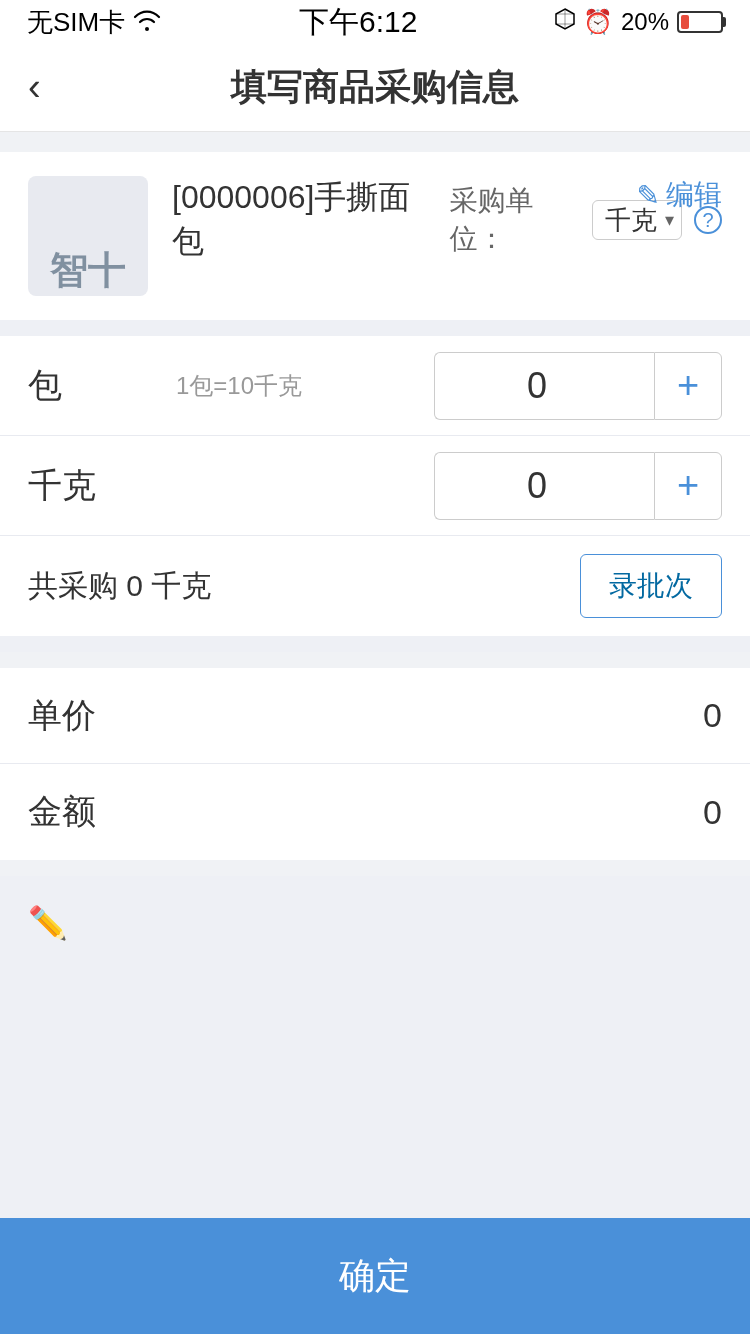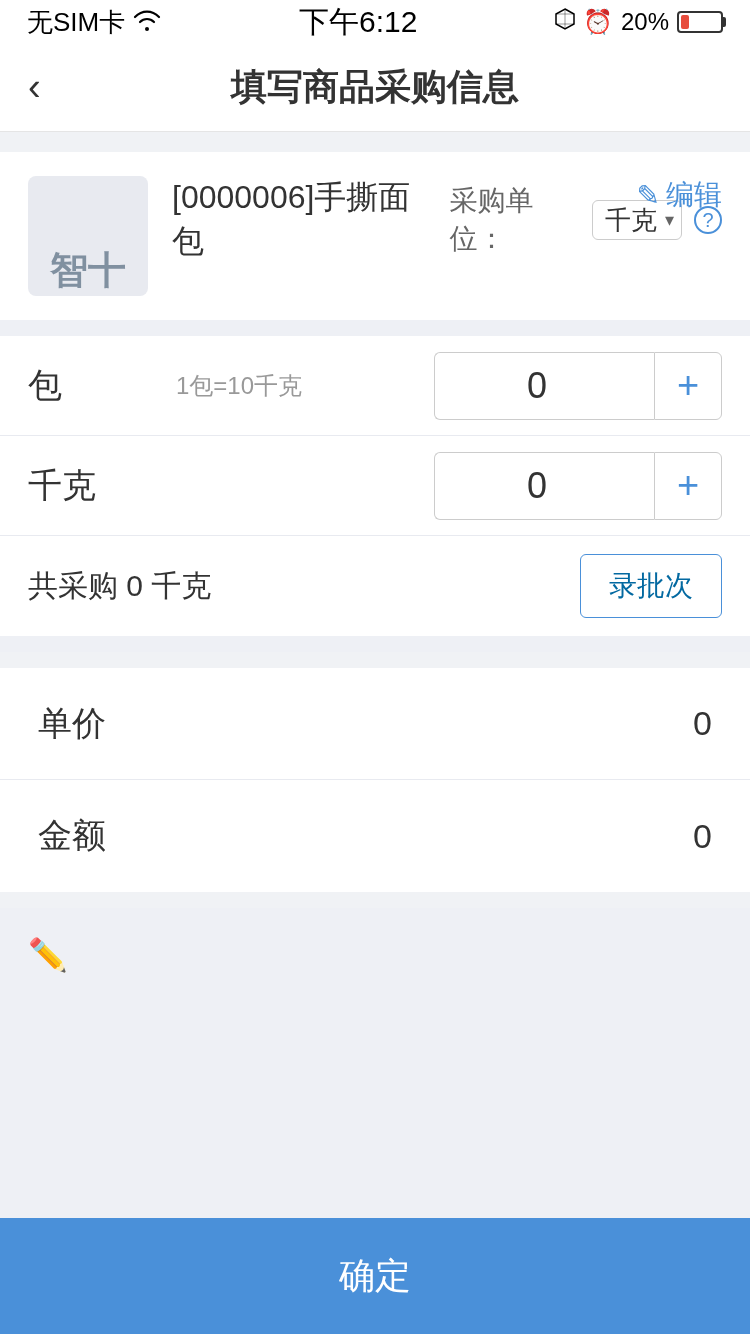--- a/index.html
+++ b/index.html
@@ -269,22 +269,22 @@
     }
 
     
     .price-section {
       background: #fff;
       margin-top: 16px;
     }
     .price-row {
       display: flex;
       align-items: center;
-      padding: 0 38px;
-      height: 112px;
+      padding: 0 28px;
+      height: 96px;
       border-bottom: 1px solid #e8eaf0;
     }
     .price-row:last-child {
       border-bottom: none;
     }
     .price-label {
       font-size: 34px;
       color: #333;
     }
     .price-value {

